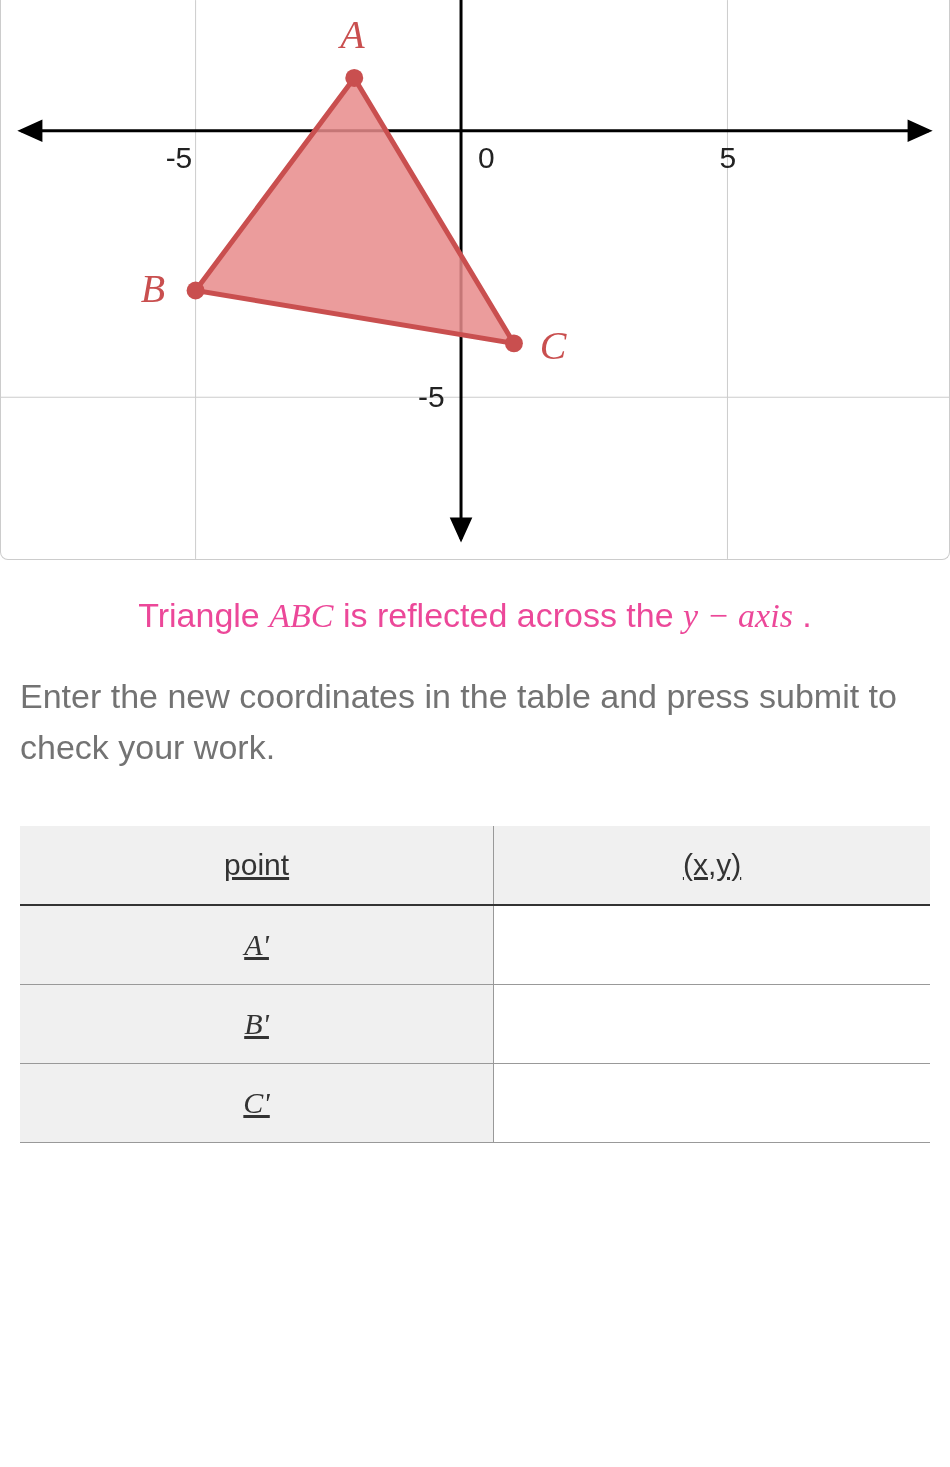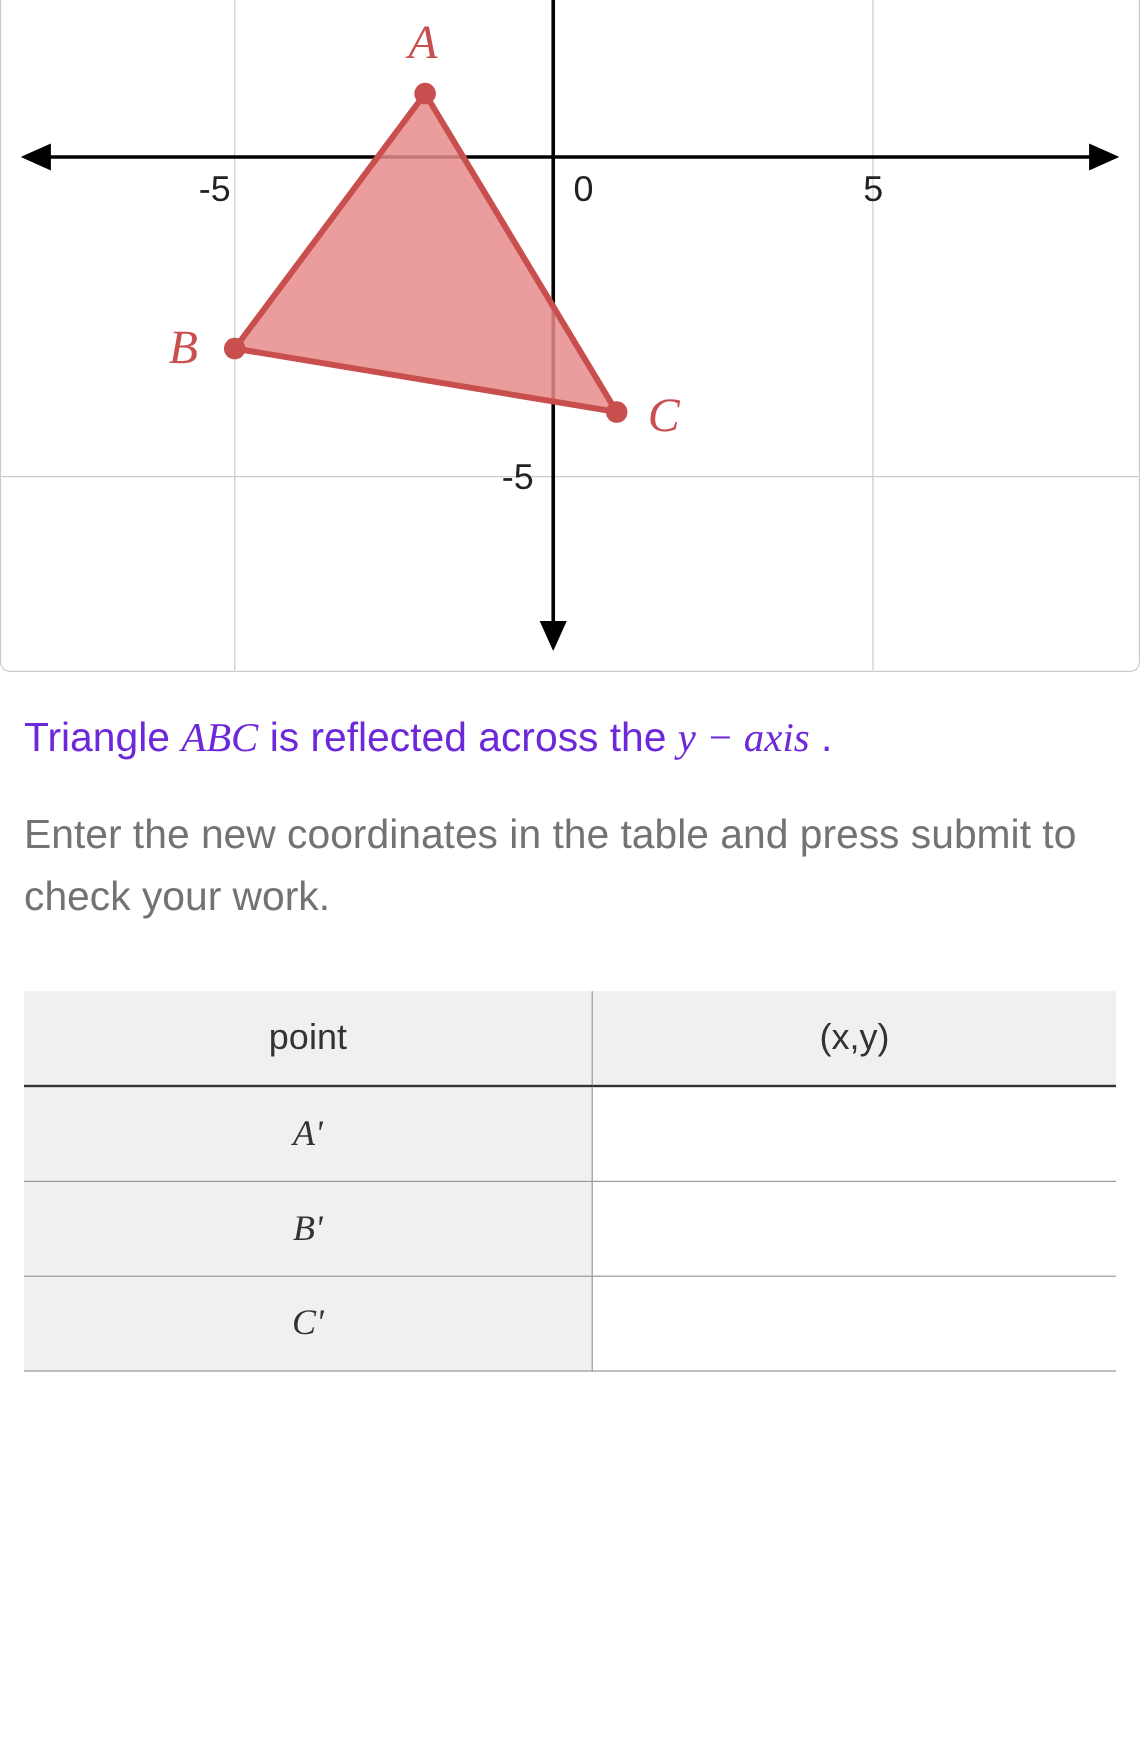--- a/index.html
+++ b/index.html
@@ -25,34 +25,36 @@
       background: #fff;
     }
     .graph-container svg {
       width: 100%;
       height: 100%;
     }
     .question-text {
       padding: 30px 20px 0 20px;
       font-size: 34px;
       line-height: 1.5;
-      color: #6d28d9;
+      color: #ec4899;
+      text-align: center;
     }
     .question-text .math {
       font-family: "Times New Roman", Times, serif;
       font-style: italic;
     }
     .instruction-text {
       padding: 30px 20px 50px 20px;
       font-size: 34px;
       line-height: 1.5;
       color: #737373;
     }
     .table-container {
       padding: 3px 20px;
+      text-decoration: underline;
     }
     table {
       width: 100%;
       border-collapse: collapse;
       background: #f0f0f0;
     }
     table th, table td {
       padding: 22px 10px;
       text-align: center;
       font-size: 30px;

